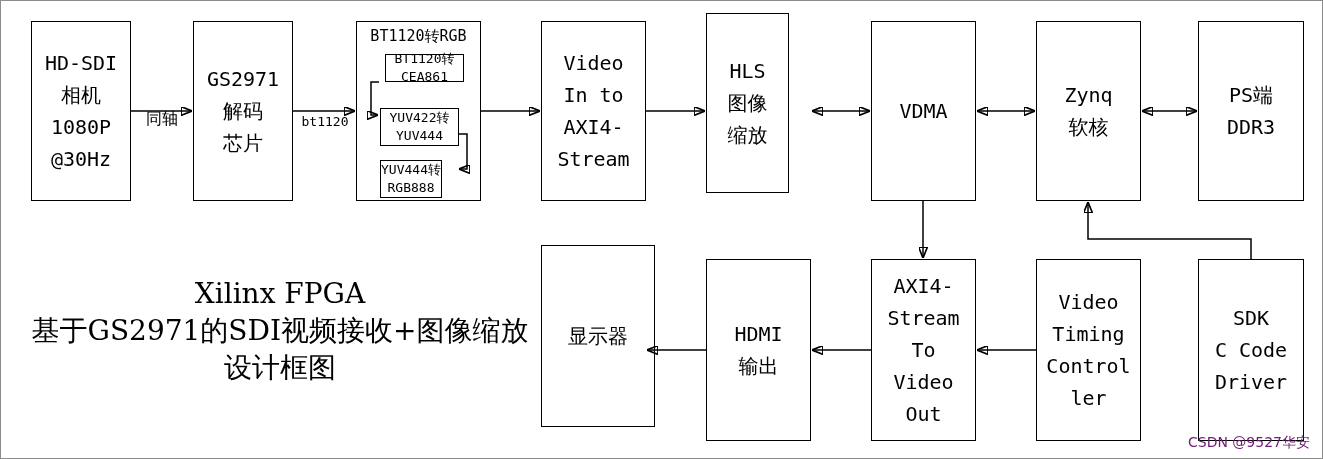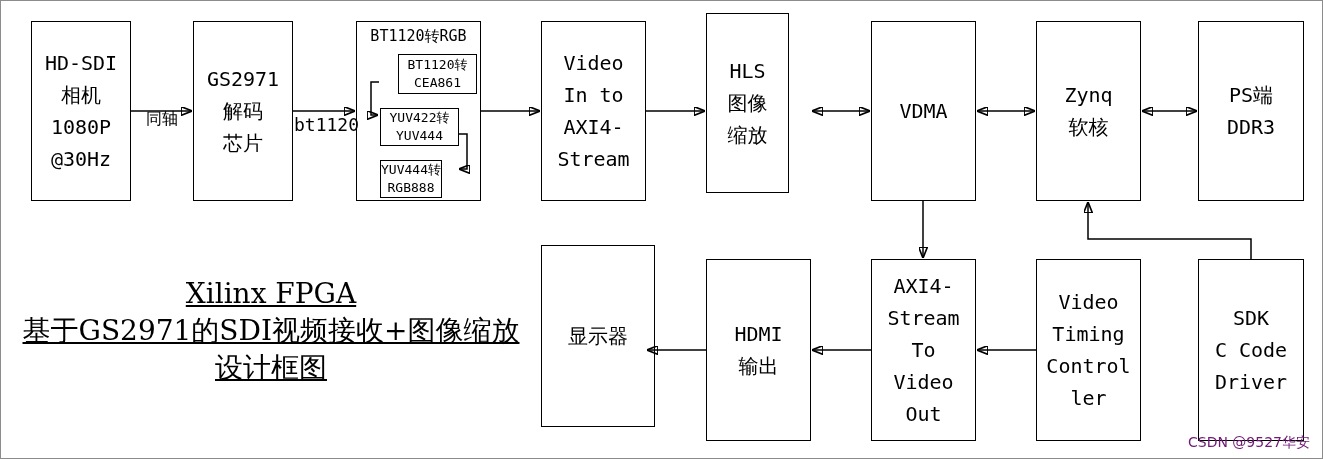--- a/index.html
+++ b/index.html
@@ -40,28 +40,27 @@
     position:absolute;
     border:1px solid #000;background:#fff;
     display:flex;align-items:center;justify-content:center;
     text-align:center;box-sizing:border-box;
   }
   .subbox .lbl{white-space:pre-line;font-size:13px;line-height:1.4;}
   .edge-label{
     position:absolute;text-align:center;background:transparent;margin-top:24px;
   }
   .edge-label.coax{font-size:16px;}
-  .edge-label.bt{font-size:18px;}
+  .edge-label.bt{font-size:13px;}
   .diagram-title{
-    position:absolute;left:5px;top:274px;width:530px;
+    position:absolute;left:14px;top:274px;width:530px;
     text-align:center;
     font-family:"DejaVu Serif","Liberation Serif",serif;
     font-size:28px;line-height:37px;
     white-space:pre-line;
-    text-decoration:underline;
   }
   .watermark{
     position:absolute;right:12px;bottom:6px;
     color:#701a75;font-size:14px;
     font-family:"DejaVu Sans","Liberation Sans",sans-serif;
   }
   svg.connectors{
     position:absolute;left:0;top:0;
     pointer-events:none;
   }
@@ -82,21 +81,21 @@
   </div>
 
   <div class="box" style="left:192px;top:20px;width:100px;height:180px">
     <span class="lbl">GS2971
 解码
 芯片</span>
   </div>
 
   <div class="group" style="left:355px;top:20px;width:125px;height:180px">
     <div class="group-title">BT1120转RGB</div>
-    <div class="subbox" style="left:41px;top:32px;width:79px;height:40px">
+    <div class="subbox" style="left:28px;top:32px;width:79px;height:28px">
       <span class="lbl">BT1120转
 CEA861</span>
     </div>
     <div class="subbox" style="left:23px;top:86px;width:79px;height:38px">
       <span class="lbl">YUV422转
 YUV444</span>
     </div>
     <div class="subbox" style="left:23px;top:138px;width:62px;height:38px">
       <span class="lbl">YUV444转
 RGB888</span>

